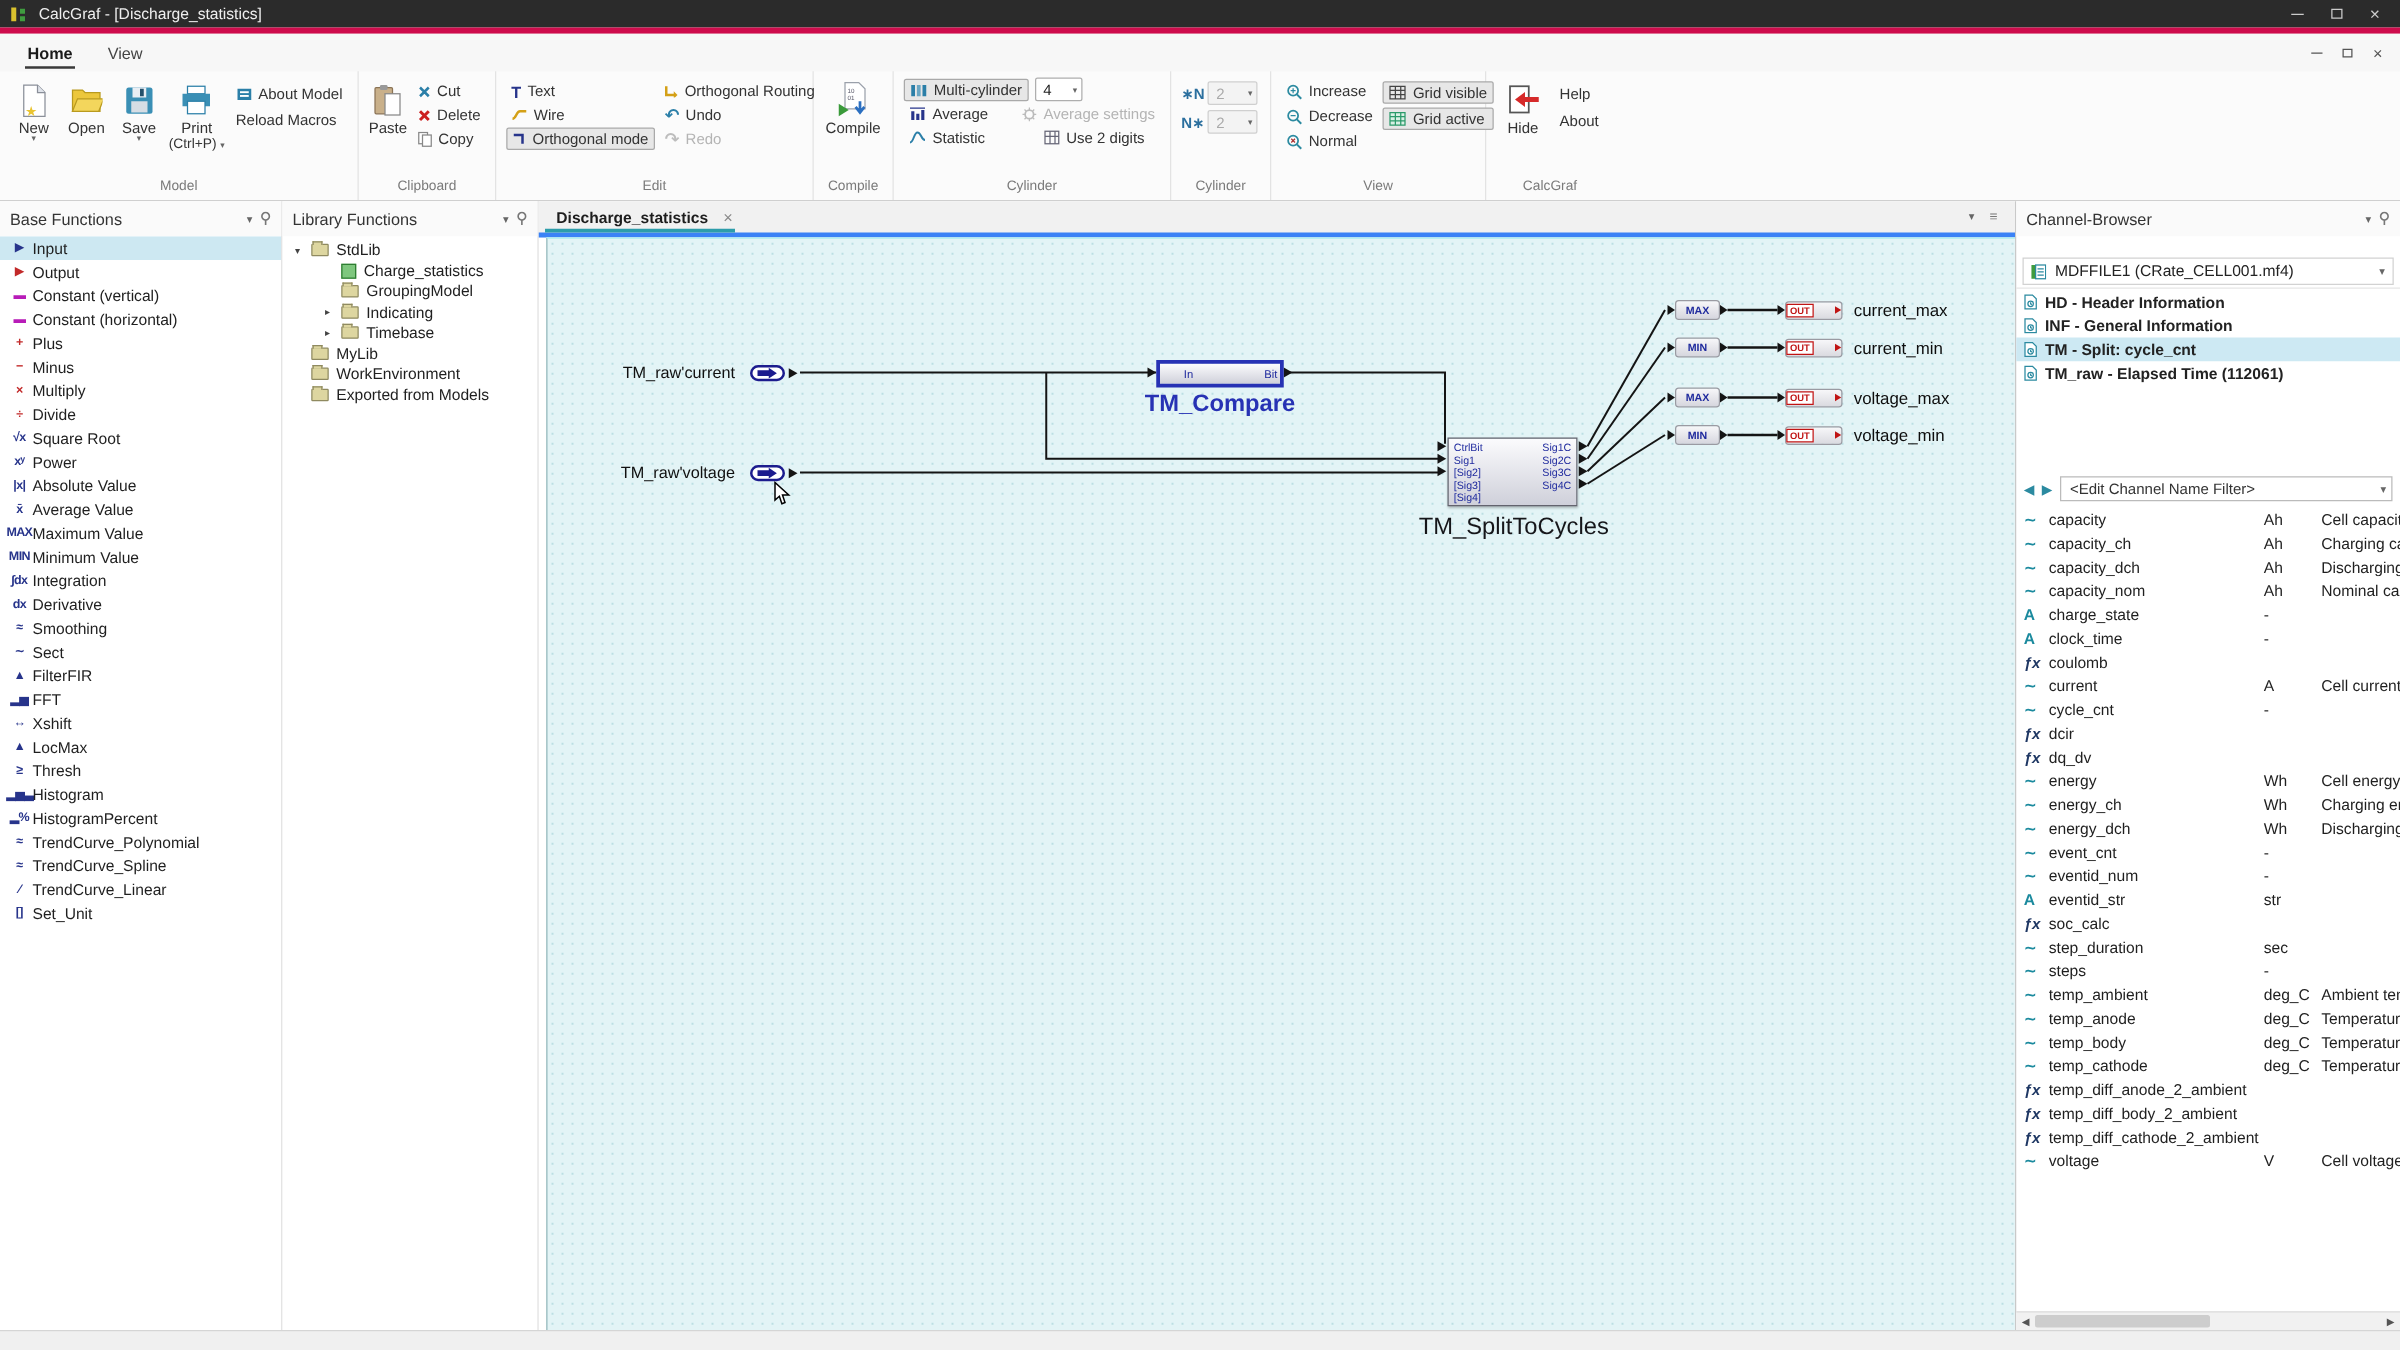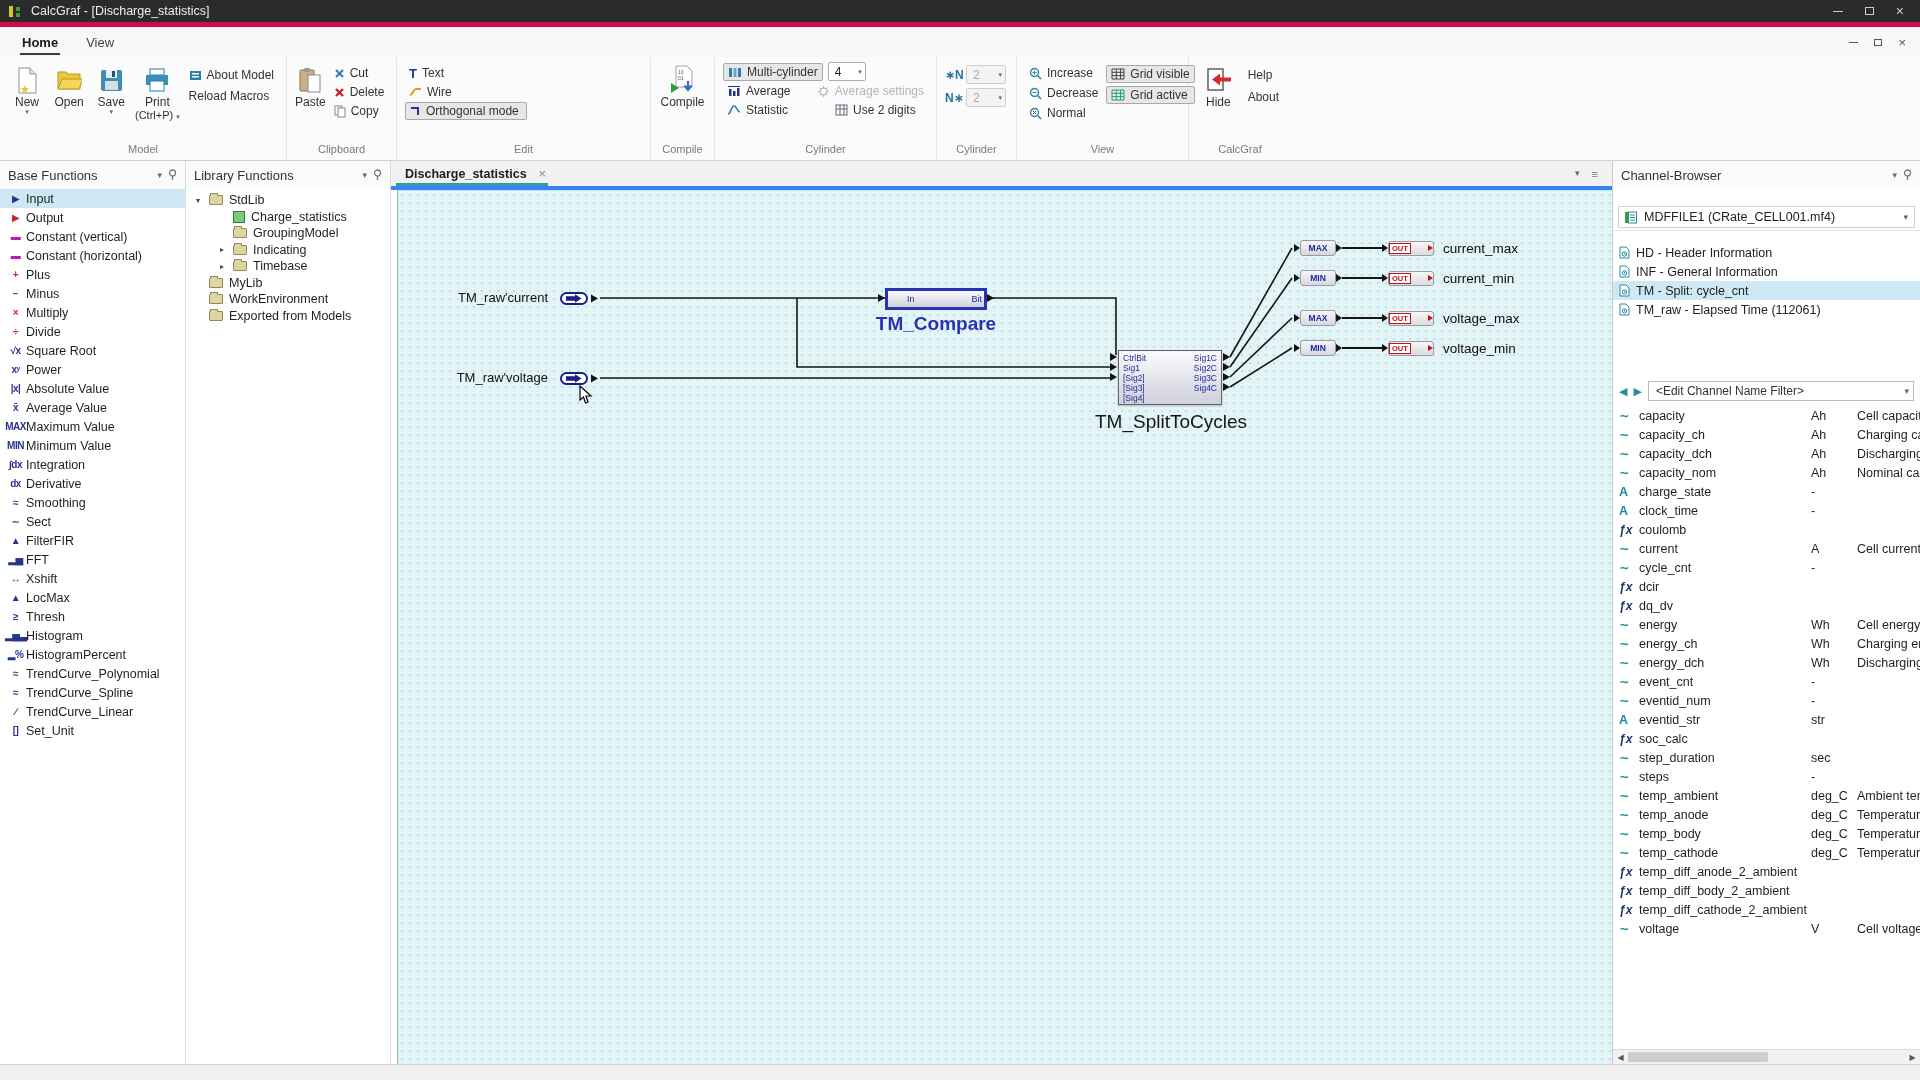--- a/index.html
+++ b/index.html
@@ -47,21 +47,21 @@
   .ticon { font-weight:bold; color:#27348b; font-size:13px; }
   .undo-g { color:#2b7fa8; font-size:14px; font-weight:bold; }
   .redo-g { color:#bdbdbd; font-size:14px; font-weight:bold; }
 
   
   .main { position:absolute; top:161px; bottom:16px; left:0; right:0; display:flex; }
   .panel { background:#fff; display:flex; flex-direction:column; }
   .phead { height:28px; display:flex; align-items:center; gap:6px; padding:0 8px; font-size:13px; color:#333; background:#fafafa; }
   .phead .sp { flex:1; }
   .chev { font-size:9px; color:#666; }
-  .bfpanel { width:186px; border-right:1px solid #dcdcdc; }
+  .bfpanel { width:226px; border-right:1px solid #dcdcdc; }
   .bflist { flex:1; overflow:hidden; }
   .bfrow { height:19px; display:flex; align-items:center; padding-left:5px; }
   .bfrow.selected { background:#cde8f2; }
   .bfrow .glyph { width:21px; text-align:center; font-weight:bold; font-size:10px; letter-spacing:-0.5px; }
   .bfrow .bname { font-size:12.5px; color:#1f1f1f; }
   .libpanel { width:205px; border-right:1px solid #dcdcdc; }
   .treerow { height:16.5px; display:flex; align-items:center; padding-left:10px; }
   .treerow.lvl-1 { padding-left:34px; }
   .treerow .expander { width:13px; font-size:8px; color:#444; }
   .fico { width:14px; height:10px; background:#ddd6a0; border:1px solid #8f8a60; border-radius:1px; position:relative; margin-right:6px; flex:none; }
@@ -97,21 +97,21 @@
   .wire-seg { width:40px; height:2px; background:#141414; flex:none; }
   .outchip { width:46px; height:15px; border:1px solid #9a9aa2; border-radius:3px; background:linear-gradient(180deg,#f7f7f9,#dadae0); display:flex; align-items:center; justify-content:space-between; gap:1px; flex:none; }
   .outword { color:#c01414; border:1px solid #c01414; font-size:7.5px; font-weight:bold; line-height:9px; padding:0 2px; background:#fff; }
   .rtri { width:0; height:0; border-top:3px solid transparent; border-bottom:3px solid transparent; border-left:5px solid #c01414; }
   .outlabel { margin-left:9px; font-size:13.5px; color:#0d0d0d; }
 
   
   .chan { width:308px; border-left:1px solid #c9c9c9; background:#fff; display:flex; flex-direction:column; }
   .fileselect { margin:17px 5px 2px; height:22px; border:1px solid #d2d2d2; display:flex; align-items:center; gap:7px; padding:0 6px; }
   .fileselect .ftext { flex:1; font-size:12.5px; color:#222; white-space:nowrap; overflow:hidden; }
-  .sections { height:148px; border-top:1px solid #e6e6e6; padding-top:12px; }
+  .sections { height:148px; border-top:1px solid #e6e6e6; padding-top:1px;font-weight:bold; }
   .secrow { height:19px; display:flex; align-items:center; gap:6px; padding:0 6px; }
   .secrow.selected { background:#cde9f3; }
   .secrow .stext { font-size:12.5px; color:#222; white-space:nowrap; overflow:hidden; }
   .filterrow { height:26px; display:flex; align-items:center; gap:6px; padding:0 6px; }
   .farrow { color:#2b8aa0; font-size:11px; }
   .filterbox { flex:1; height:20px; border:1px solid #bbb; display:flex; align-items:center; padding:0 4px 0 7px; gap:4px; }
   .filterbox .ftxt { flex:1; font-size:12px; color:#333; white-space:nowrap; overflow:hidden; }
   .chanlist { flex:1; overflow:hidden; padding-top:2px; }
   .chrow { height:19px; display:flex; align-items:center; padding-left:6px; }
   .chrow .cg { width:20px; font-weight:bold; font-size:12.5px; text-align:left; flex:none; }
@@ -270,20 +270,37 @@
             <svg width="13" height="10">
                 <path d="M1 8c3 0 3-6 6-6h5" stroke="#d4a017" fill="none" stroke-width="2"></path>
               </svg>
             <span>Wire</span>
           </div>
           <div class="smallitem toggled">
             <svg width="11" height="10">
                 <path d="M1 2h7v7" stroke="#27348b" stroke-width="2" fill="none"></path>
               </svg>
             <span>Orthogonal mode</span>
+          </div>
+        </div>
+        <div class="smallcol" style="gap:1px;padding-top:2px">
+          <div class="smallitem">
+            <svg width="11" height="10">
+                <path d="M1 1v7h7" stroke="#d4a017" stroke-width="2" fill="none"></path>
+                <path d="M7 5l3 3-3 3z" fill="#d4a017"></path>
+              </svg>
+            <span>Orthogonal Routing</span>
+          </div>
+          <div class="smallitem">
+            <span class="undo-g">↶</span>
+            <span>Undo</span>
+          </div>
+          <div class="smallitem disabled">
+            <span class="redo-g">↷</span>
+            <span>Redo</span>
           </div>
         </div>
       </div>
       <div class="glabel">Edit</div>
     </div>
 
     <div class="rgroup" style="width:64px">
       <div class="rcontent" style="justify-content:center">
         <div class="bigbtn" style="width:52px">
           <span class="bicon">

